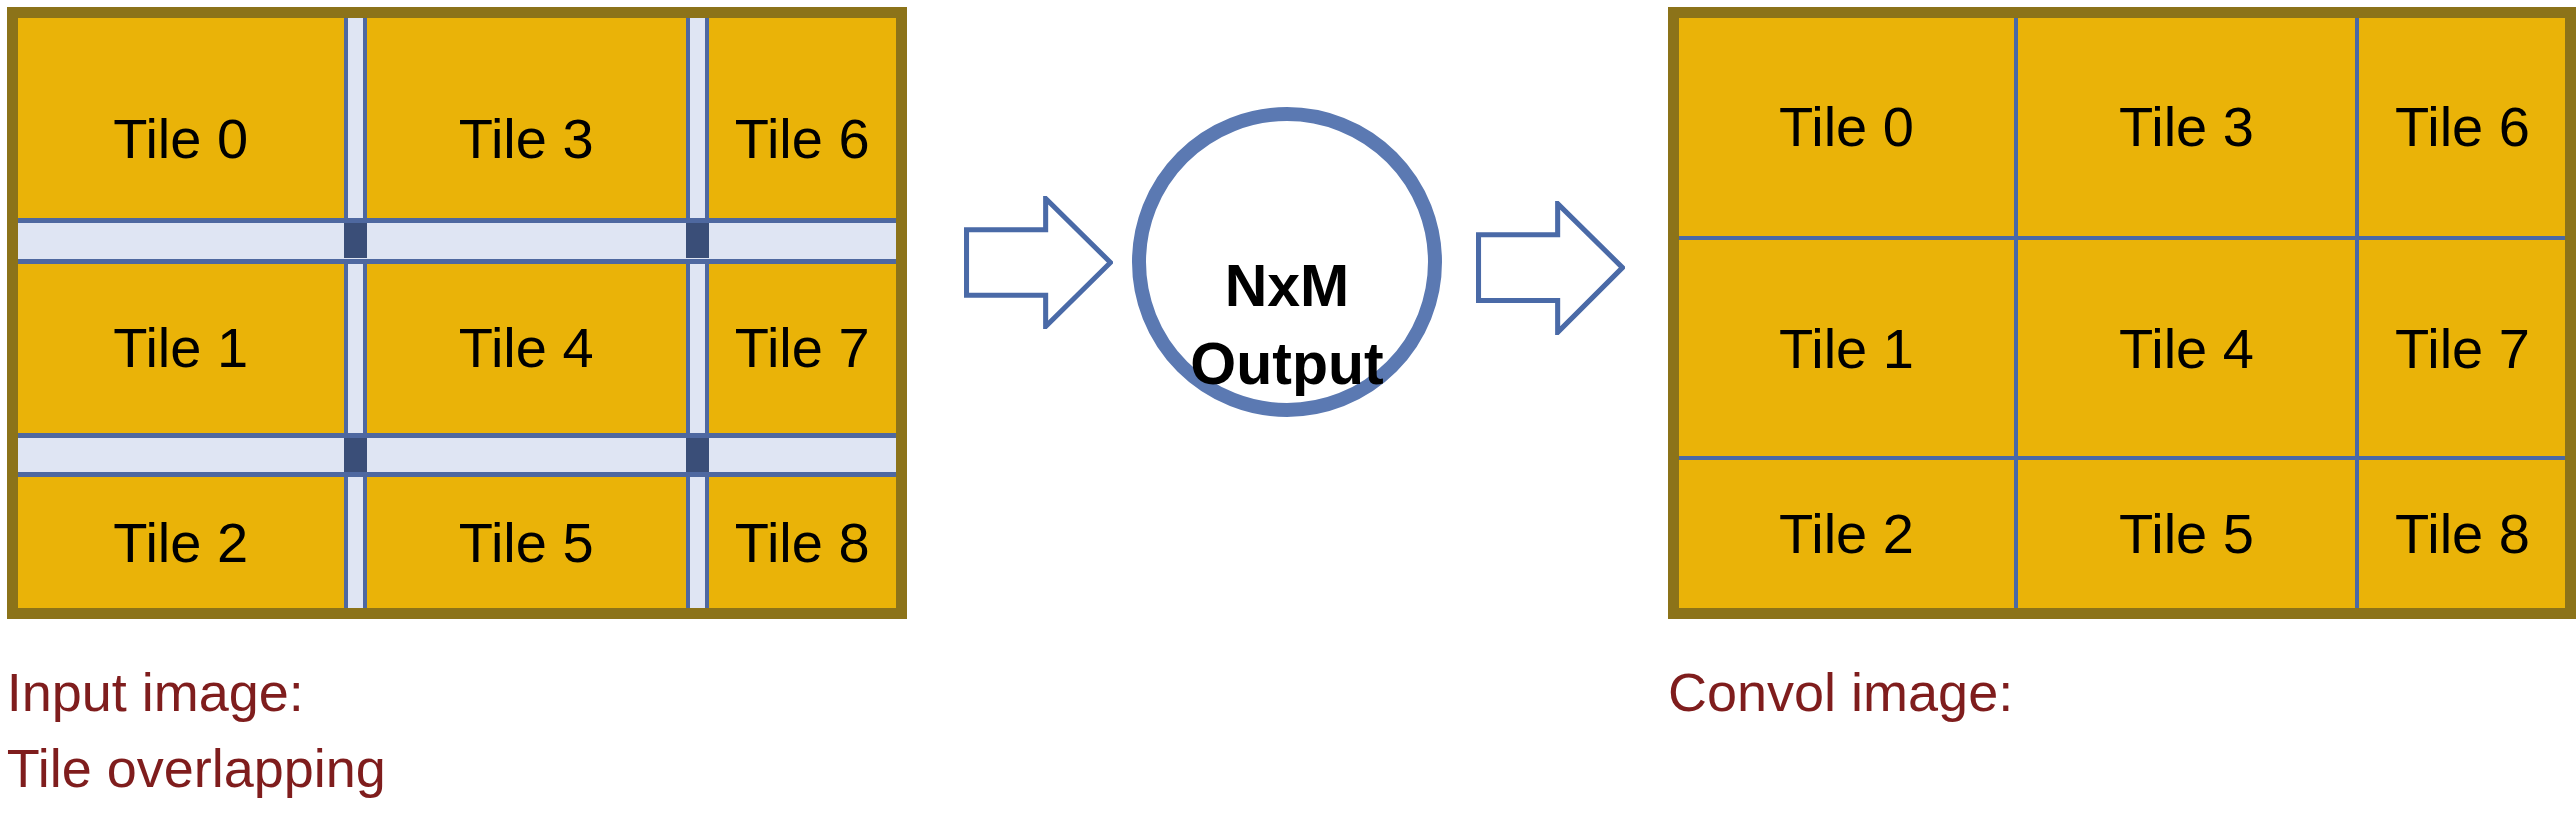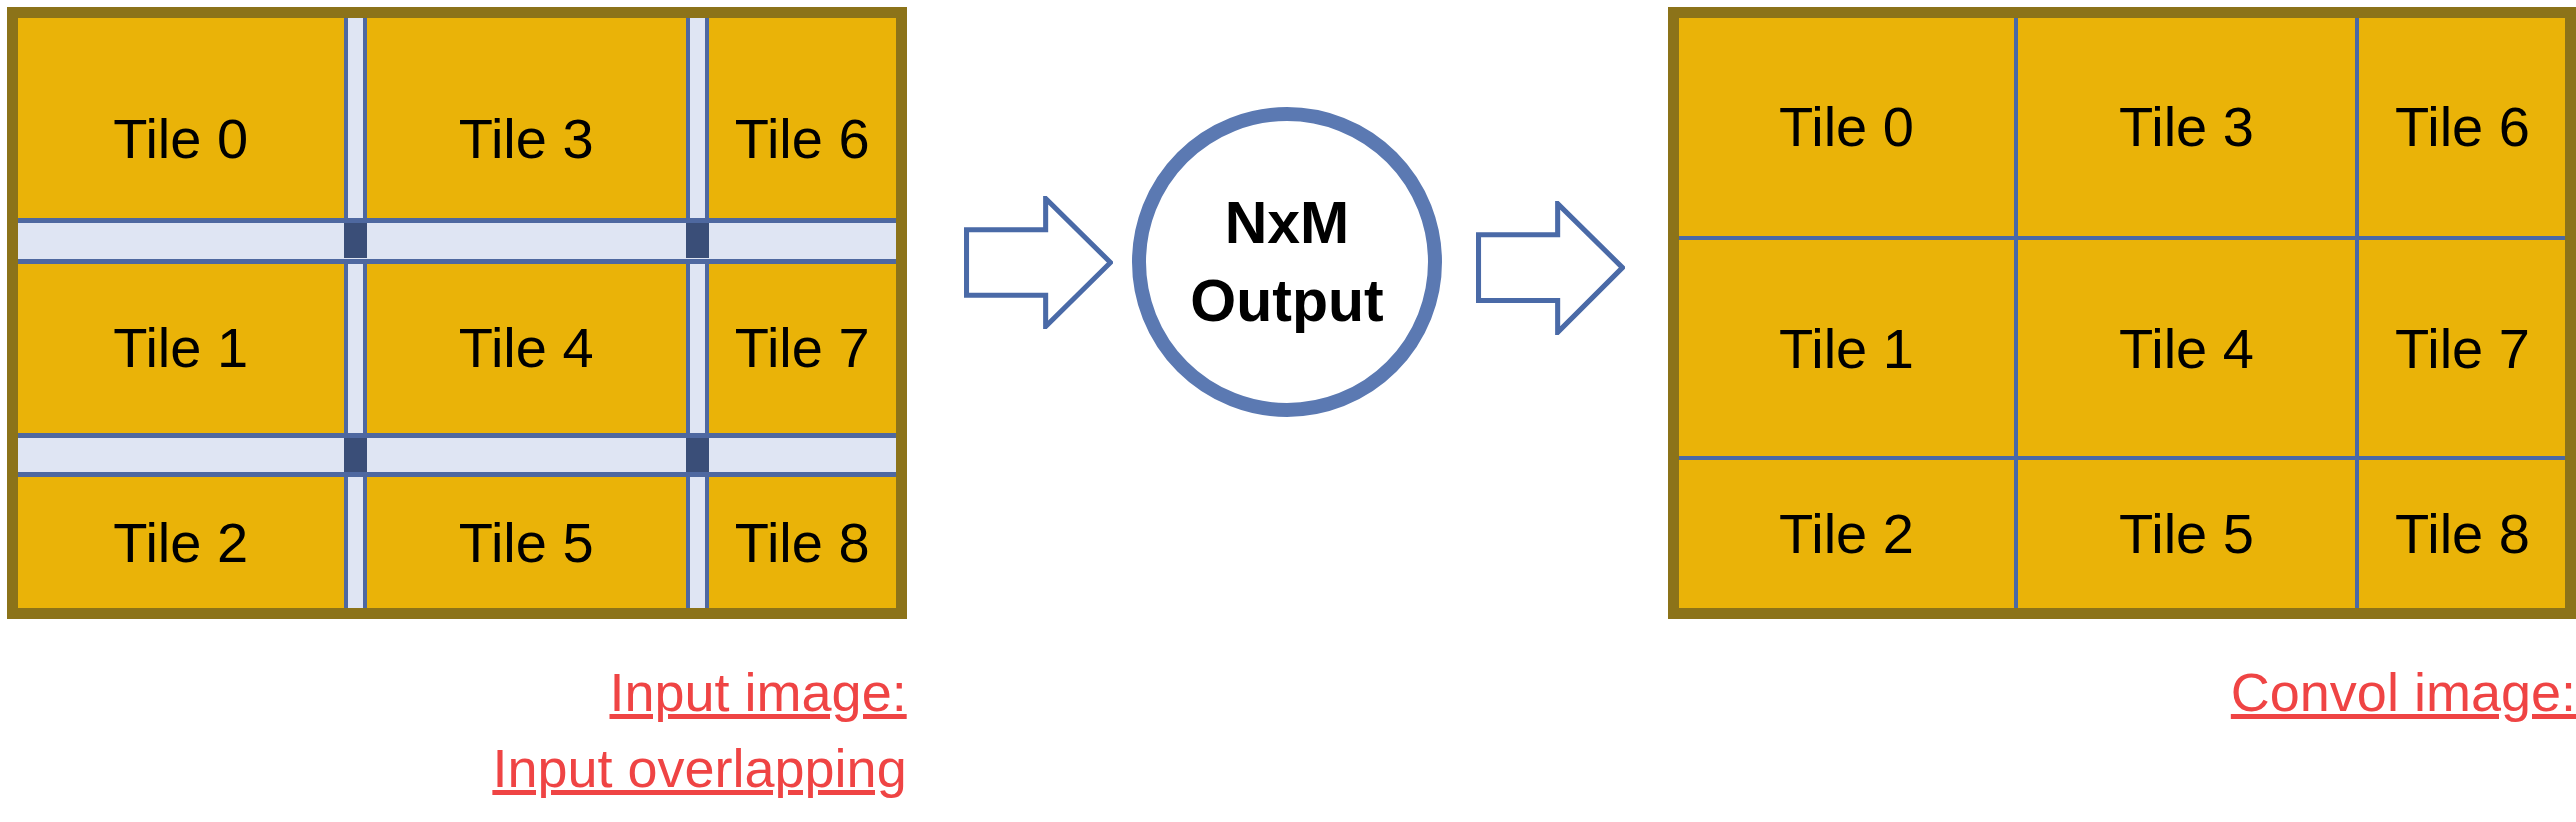--- a/index.html
+++ b/index.html
@@ -76,37 +76,36 @@
     position: absolute;
     left: 1132px; top: 107px;
     width: 310px; height: 310px;
     border: 14.3px solid #5b79b2;
     border-radius: 50%;
     box-sizing: border-box;
     background: #ffffff;
     display: flex;
     flex-direction: column;
     align-items: center;
-    justify-content: center;
+    justify-content: flex-end;
     font-weight: bold;
     font-size: 59px;
     line-height: 78px;
     color: #000000;
     text-align: center;
   }
 
   
   .caption {
     position: absolute;
     top: 654px;
-    text-align: right;
+    text-align: left;
     font-size: 54px;
     line-height: 76px;
-    color: #ef4444;
-    text-decoration: underline;
+    color: #7f1d1d;
   }
   #caption-input  { left: 6.7px;    width: 900px; }
   #caption-output { left: 1668px; width: 908px; }
 </style>
 </head>
 <body>
 
 <div id="canvas">
 
   <div id="input-grid" class="grid-frame">
@@ -199,21 +198,21 @@
       </div>
 
     <div class="vline" style="left:335px;"></div>
     <div class="vline" style="left:676px;"></div>
     <div class="hline" style="top:218px;"></div>
     <div class="hline" style="top:438px;"></div>
   </div>
 
   <div id="caption-input" class="caption">
     <div>Input image:</div>
-    <div>Input overlapping</div>
+    <div>Tile overlapping</div>
   </div>
 
   <div id="caption-output" class="caption">
     <div>Convol image:</div>
   </div>
 
 </div>
 
 
 </body></html>

